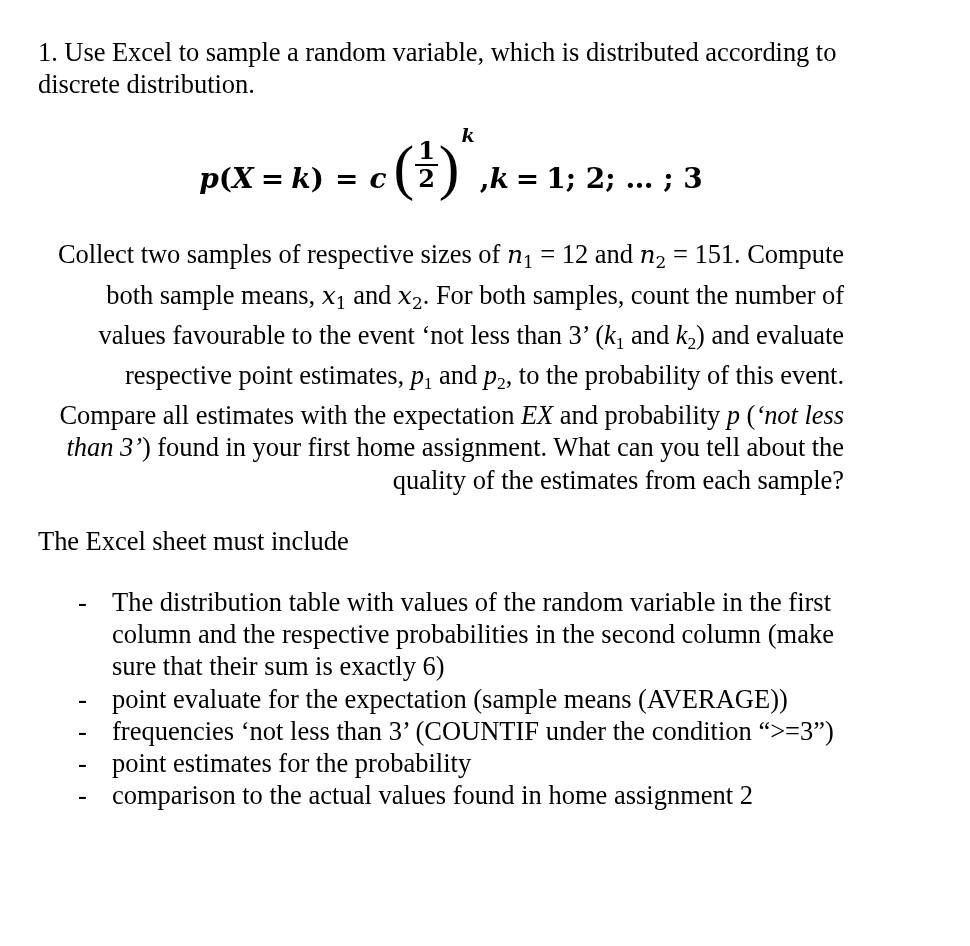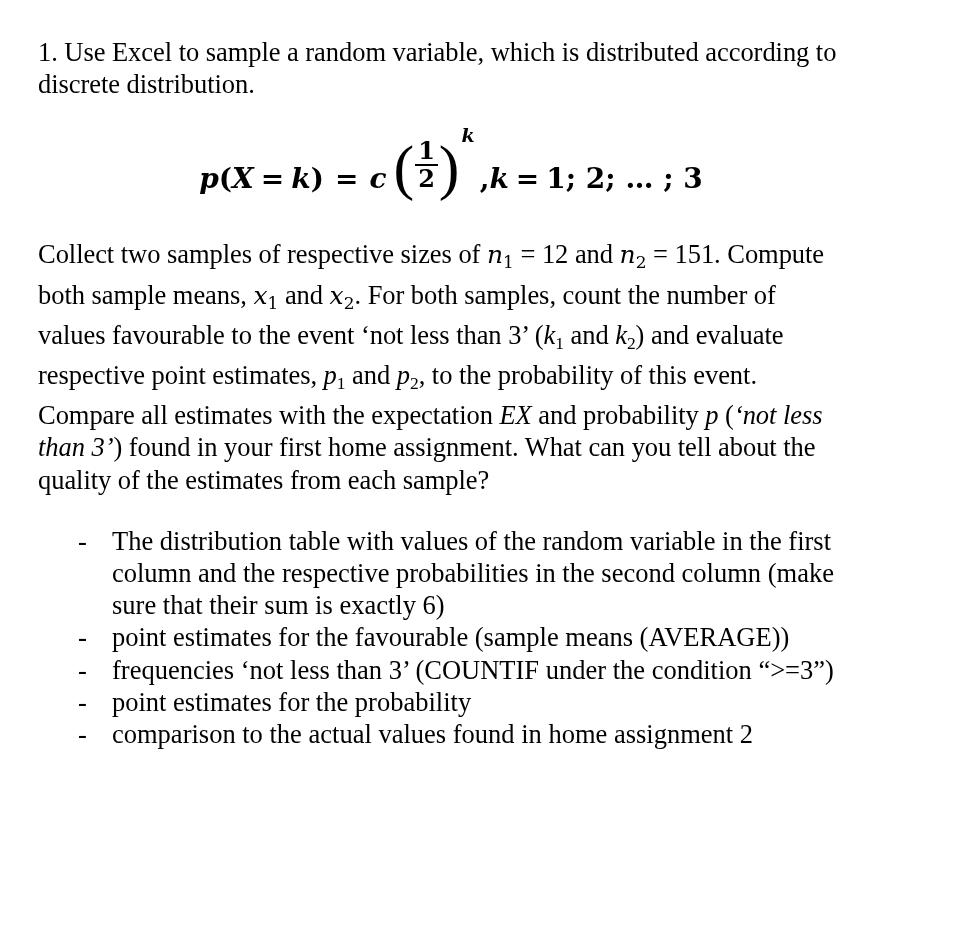--- a/index.html
+++ b/index.html
@@ -112,20 +112,21 @@
     vertical-align: -0.30em;
     letter-spacing: 0;
   }
   .it { font-style: italic; }
   .sub {
     font-size: 0.66em;
     vertical-align: -0.28em;
   }
   .para-body {
     margin-top: 18px;
+    text-align: right;
   }
   .para-spacer-block {
     margin-top: 29px;
   }
   .bullets {
     margin: 29px 0 0 0;
     padding: 0;
     list-style: none;
   }
   .bullet-item {
@@ -181,32 +182,33 @@
         <span>k</span>
         <span class="sp"></span>
         <span class="romanpart">=</span>
         <span class="sp"></span>
         <span class="romanpart">1; 2; … ; 3</span>
     </span>
   </div>
 
   <p class="para para-body"><span>Collect two samples of respective sizes of </span><span class="nowrap"><span class="mathvar">n</span><span class="mathsub">1</span></span><span> = 12 and </span><span class="nowrap"><span class="mathvar">n</span><span class="mathsub">2</span></span><span> = 151. Compute both sample means, </span><span class="nowrap"><span class="mathvar">x</span><span class="mathsub">1</span></span><span> and </span><span class="nowrap"><span class="mathvar">x</span><span class="mathsub">2</span></span><span>. For both samples, count the number of values favourable to the event ‘not less than 3’ (</span><span class="nowrap"><span class="it">k</span><span class="sub">1</span></span><span> and </span><span class="nowrap"><span class="it">k</span><span class="sub">2</span></span><span>) and evaluate respective point estimates, </span><span class="nowrap"><span class="it">p</span><span class="sub">1</span></span><span> and </span><span class="nowrap"><span class="it">p</span><span class="sub">2</span></span><span>, to the probability of this event. Compare all estimates with the expectation </span><span class="it">EX</span><span> and probability </span><span class="it">p</span><span> (</span><span class="it">‘not less than 3’</span><span>) found in your first home assignment. What can you tell about the quality of the estimates from each sample?</span></p>
 
+  <p class="para para-spacer-block">The Excel sheet must include</p>
 
   <ul class="bullets">
     <li class="bullet-item">
       <span class="bullet-dash">-</span>
       <span>The distribution table with values of the random variable in the first column and the respective probabilities in the second column (make sure that their sum is exactly 6)</span>
     </li>
     <li class="bullet-item">
       <span class="bullet-dash">-</span>
     </li>
     <li class="bullet-item">
       <span class="bullet-dash">-</span>
-      <span>point estimates for the favourable (sample means (AVERAGE))</span>
+      <span>point evaluate for the expectation (sample means (AVERAGE))</span>
     </li>
     <li class="bullet-item">
       <span class="bullet-dash">-</span>
       <span>frequencies ‘not less than 3’ (COUNTIF under the condition “&gt;=3”)</span>
     </li>
     <li class="bullet-item">
       <span class="bullet-dash">-</span>
       <span>point estimates for the probability</span>
     </li>
     <li class="bullet-item">

